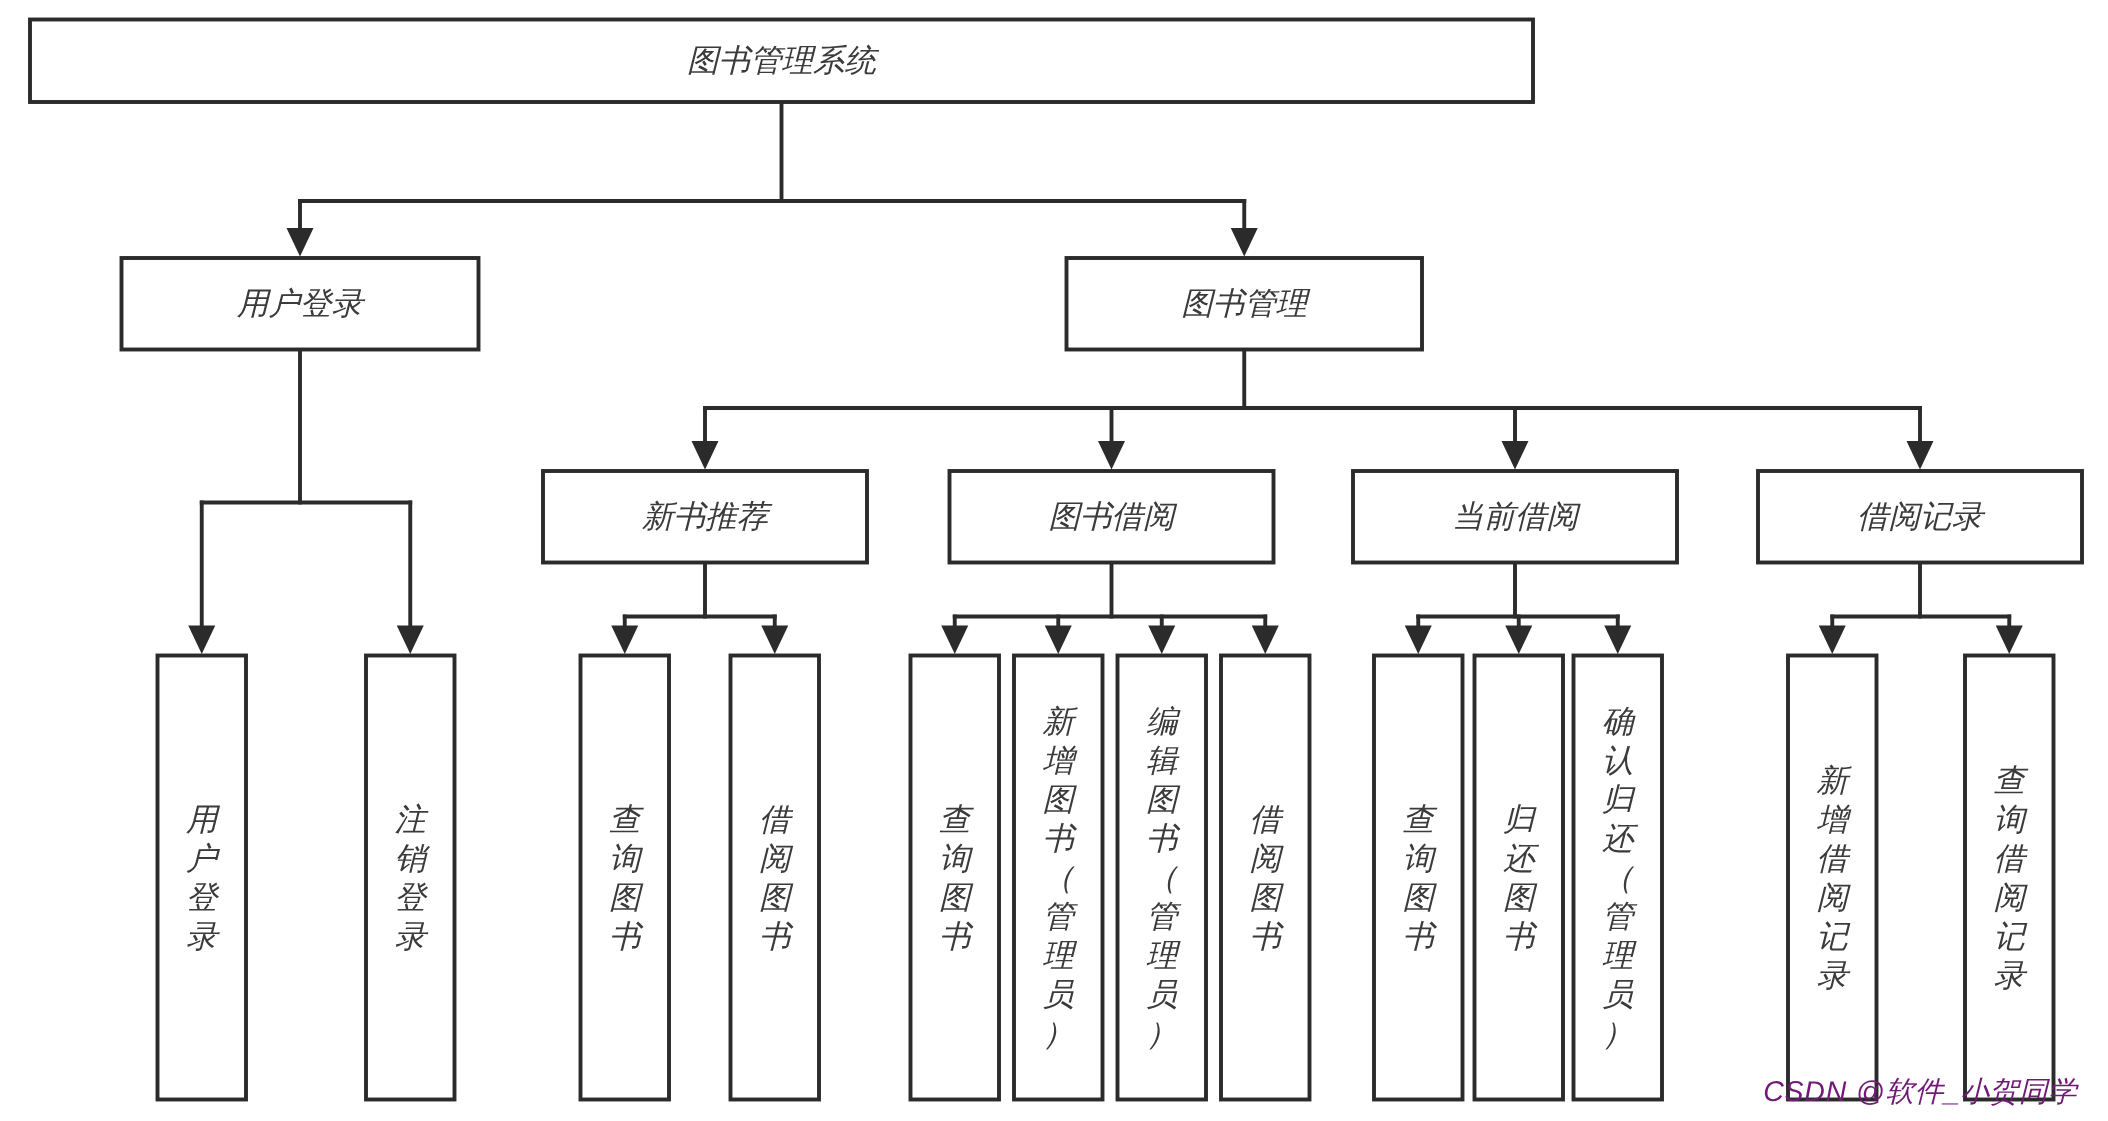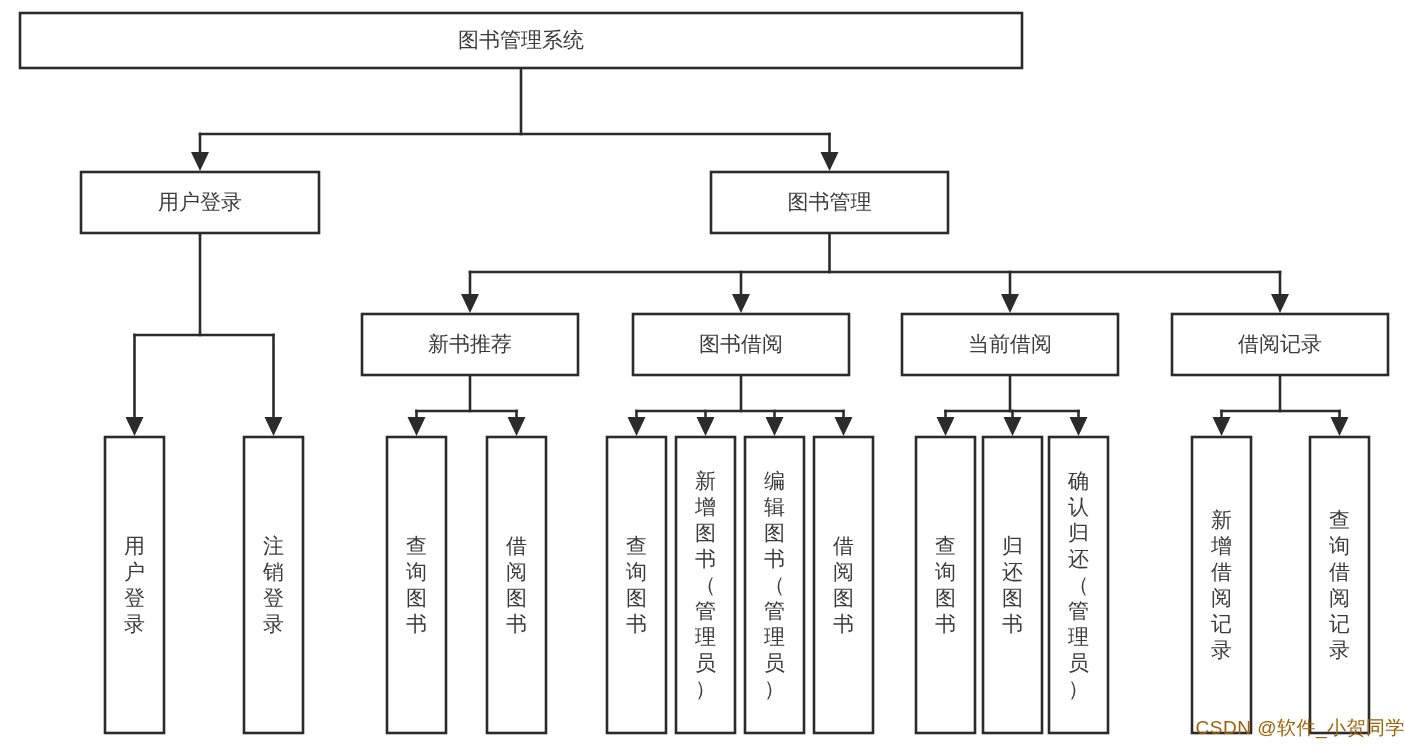--- a/index.html
+++ b/index.html
@@ -11,20 +11,21 @@
     width: 1405px;
     height: 747px;
     font-family: "Liberation Sans", "DejaVu Sans", sans-serif;
     overflow: hidden;
     position: relative;
   }
   #diagram-root {
     position: relative;
     width: 1405px;
     height: 747px;
+    font-style: italic;
   }
   svg.flow {
     position: absolute;
     top: 0;
     left: 0;
     width: 1405px;
     height: 747px;
     display: block;
   }
   .node-box {
@@ -50,25 +51,25 @@
     stroke-width: 2.6;
     fill: none;
     stroke-linecap: square;
   }
   .arrow-head {
     fill: #2b2b2b;
     stroke: none;
   }
   .watermark {
     position: absolute;
-    right: 0;
+    right: 20px;
     bottom: 6px;
     font-family: "Liberation Sans", "DejaVu Sans", sans-serif;
     font-size: 19px;
-    color: #a16207;
+    color: #701a75;
     letter-spacing: 0.5px;
     white-space: nowrap;
     user-select: none;
   }
 </style>
 </head>
 <body>
 
 <div id="diagram-root">
 

